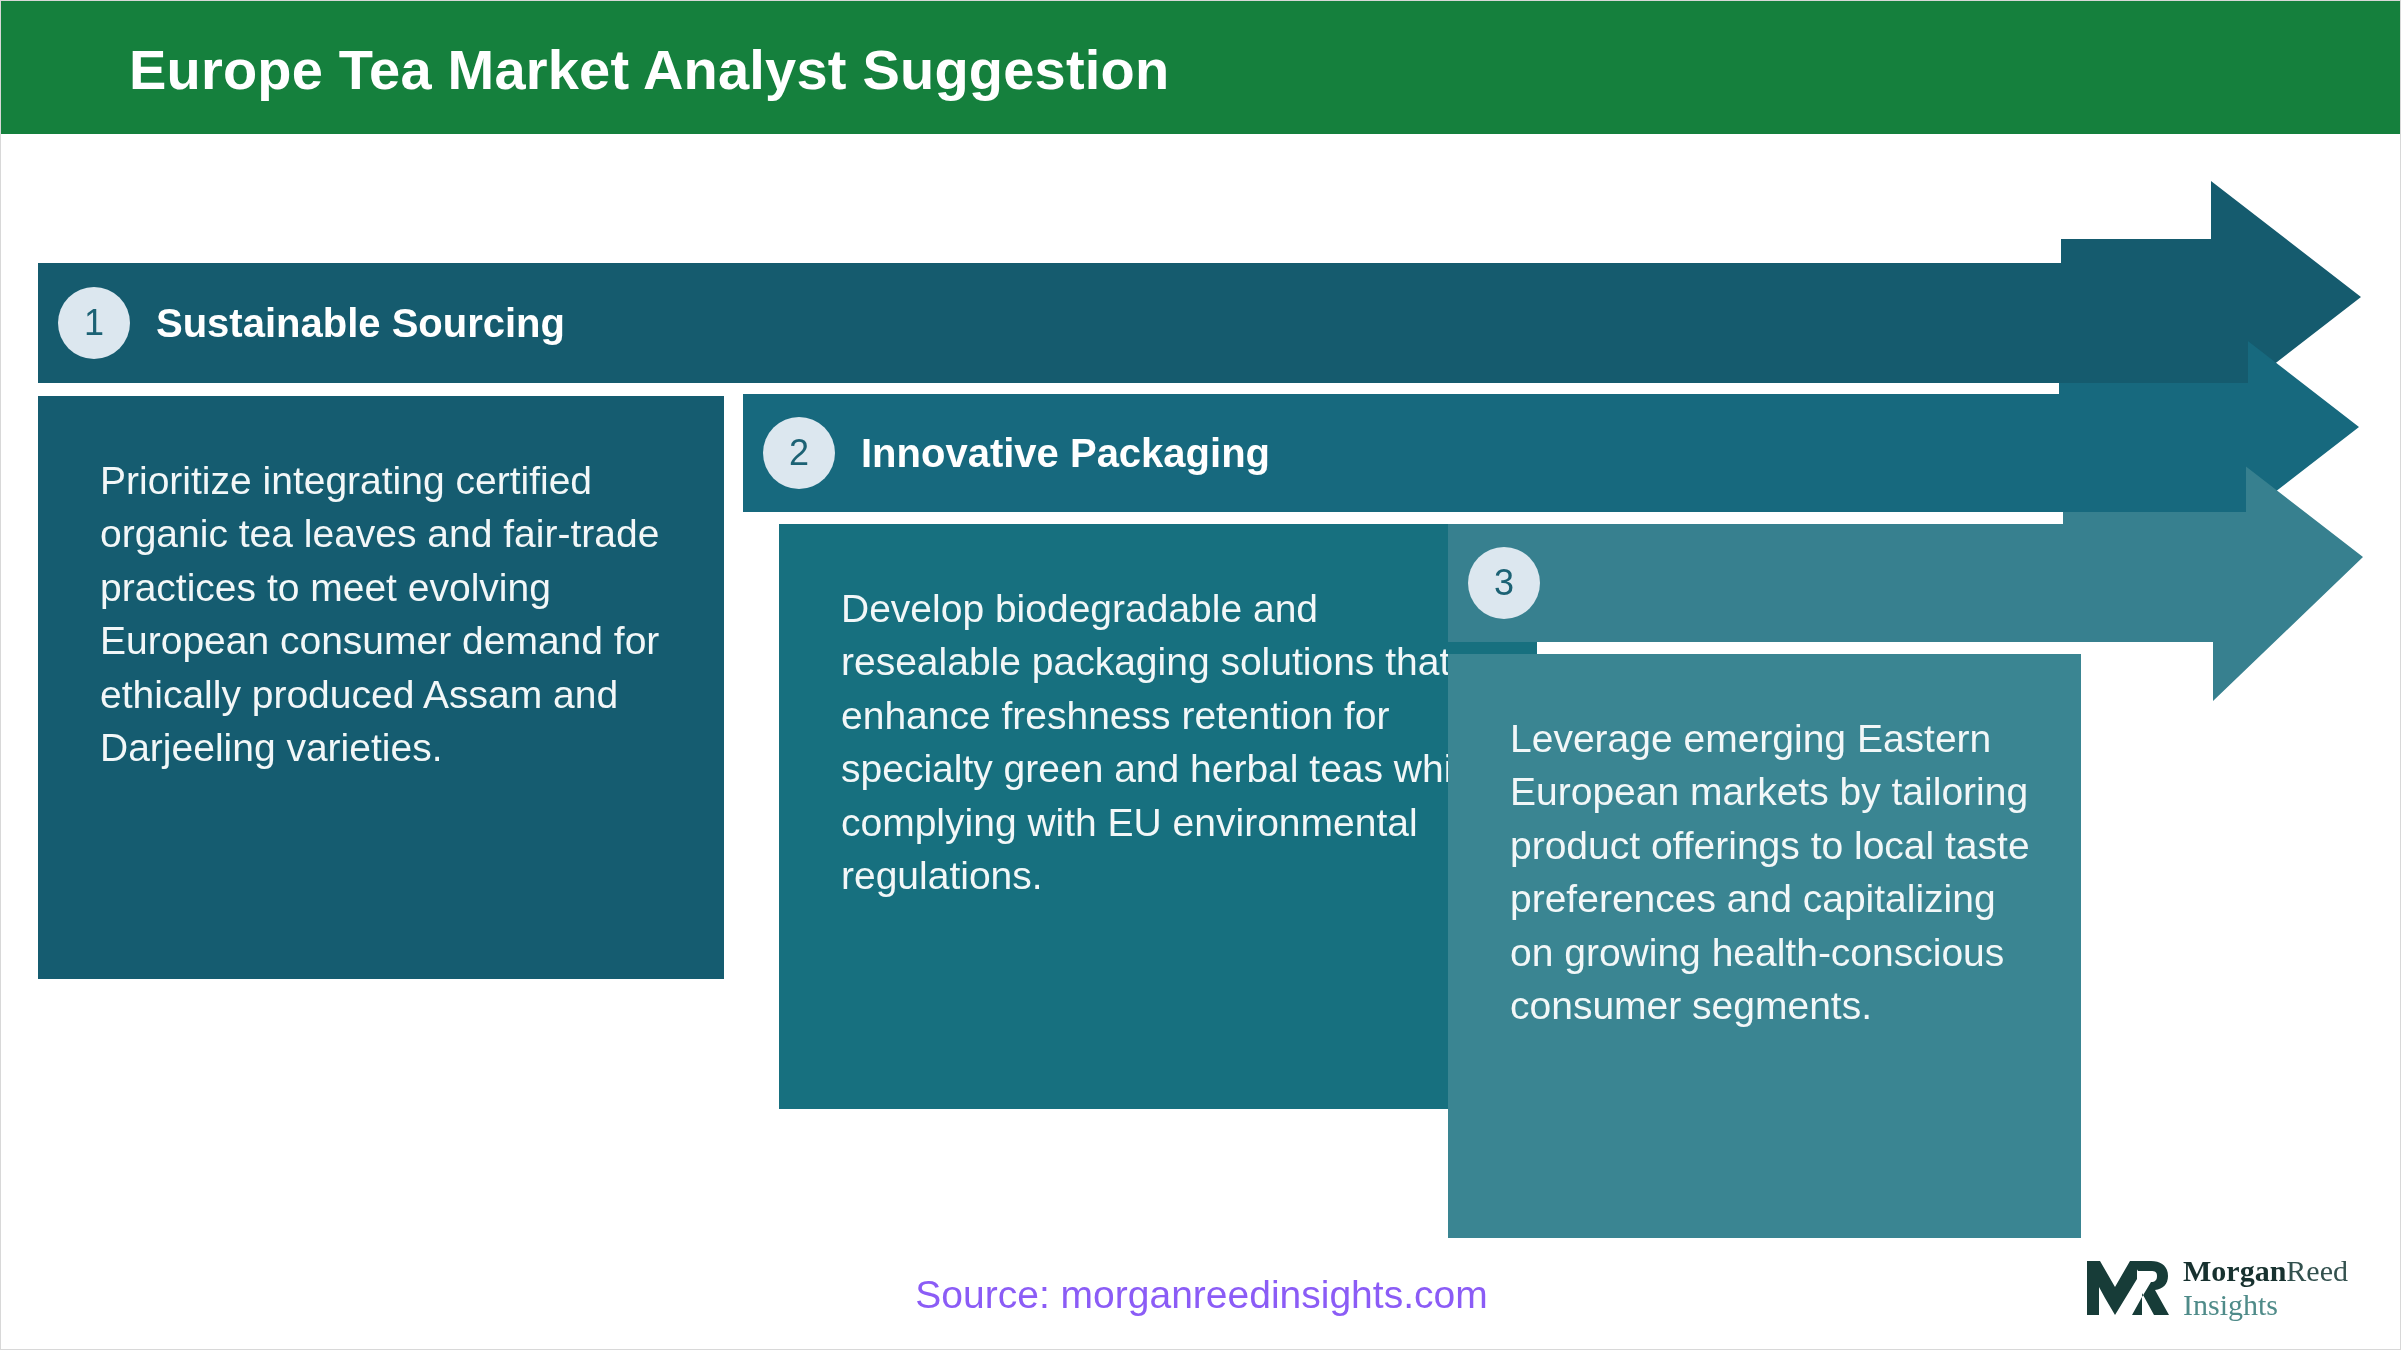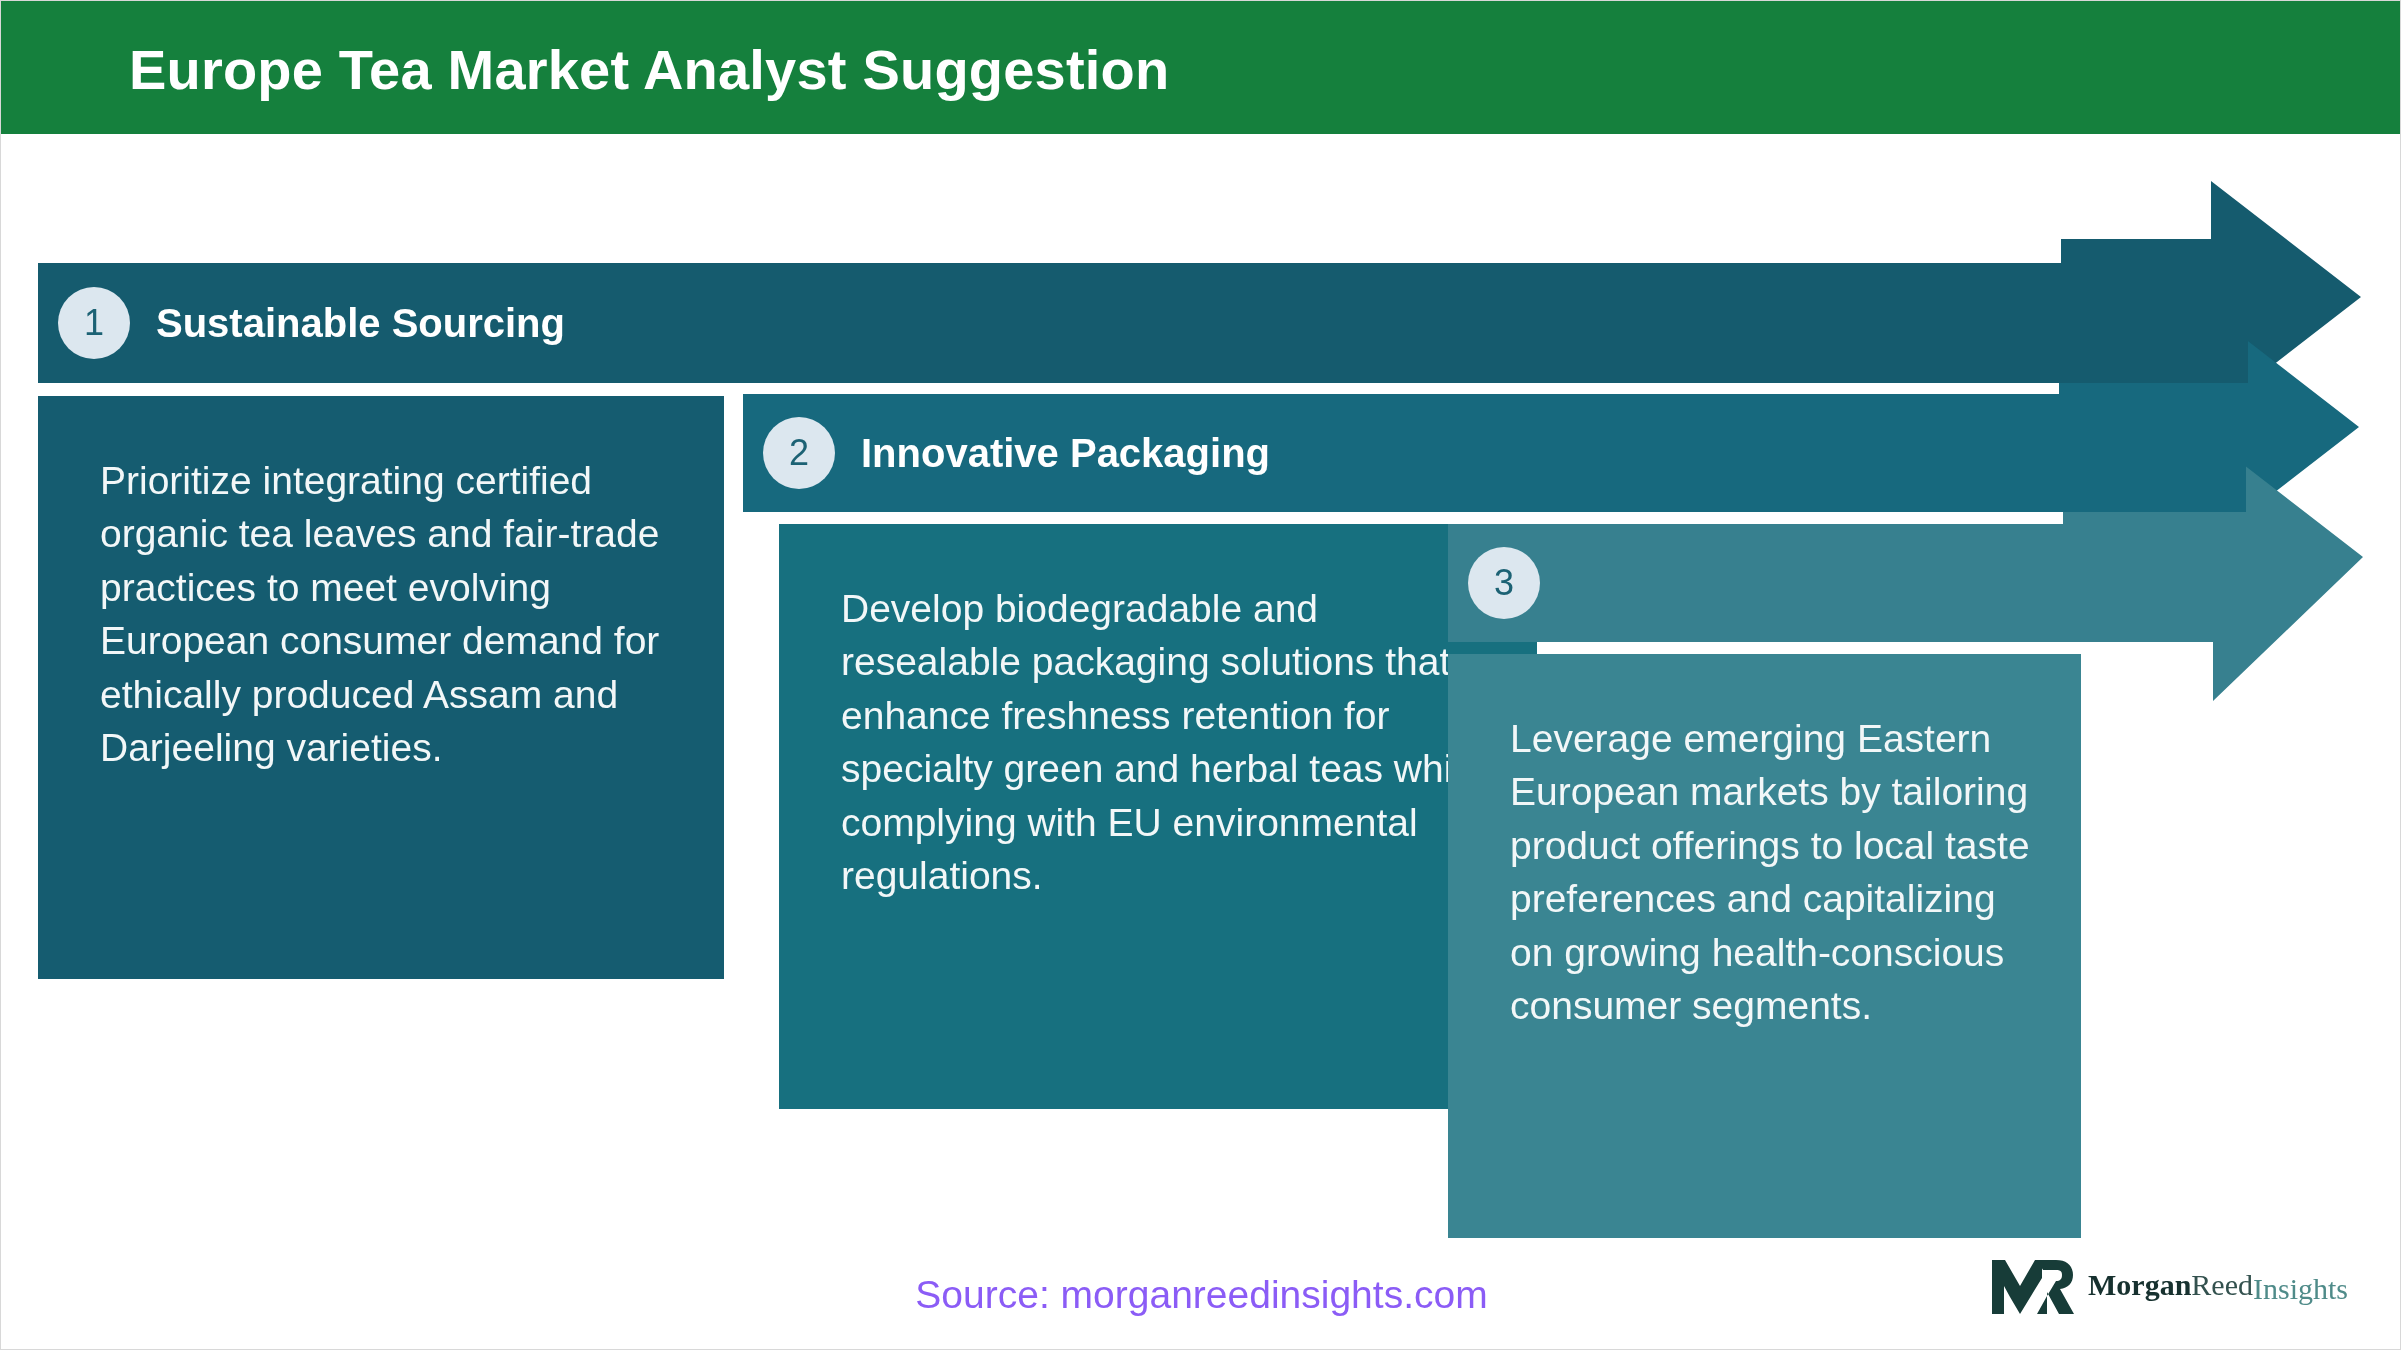--- a/index.html
+++ b/index.html
@@ -124,21 +124,21 @@
   #logo {
     position: absolute;
     right: 52px;
     top: 1255px;
     display: flex;
     align-items: center;
     gap: 12px;
   }
   #logo-words {
     display: flex;
-    flex-direction: row;
+    flex-direction: column;
     line-height: 1.0;
   }
   .logo-line-1 { font-family: "Liberation Serif", serif; font-size: 30px; white-space: nowrap; }
   .logo-morgan { font-weight: bold; color: #17312f; }
   .logo-reed   { font-weight: normal; color: #33514e; }
   .logo-line-2 { font-family: "Liberation Serif", serif; font-size: 30px; color: #4f8b89; margin-top: 4px; }
 </style>
 </head>
 <body>
 

